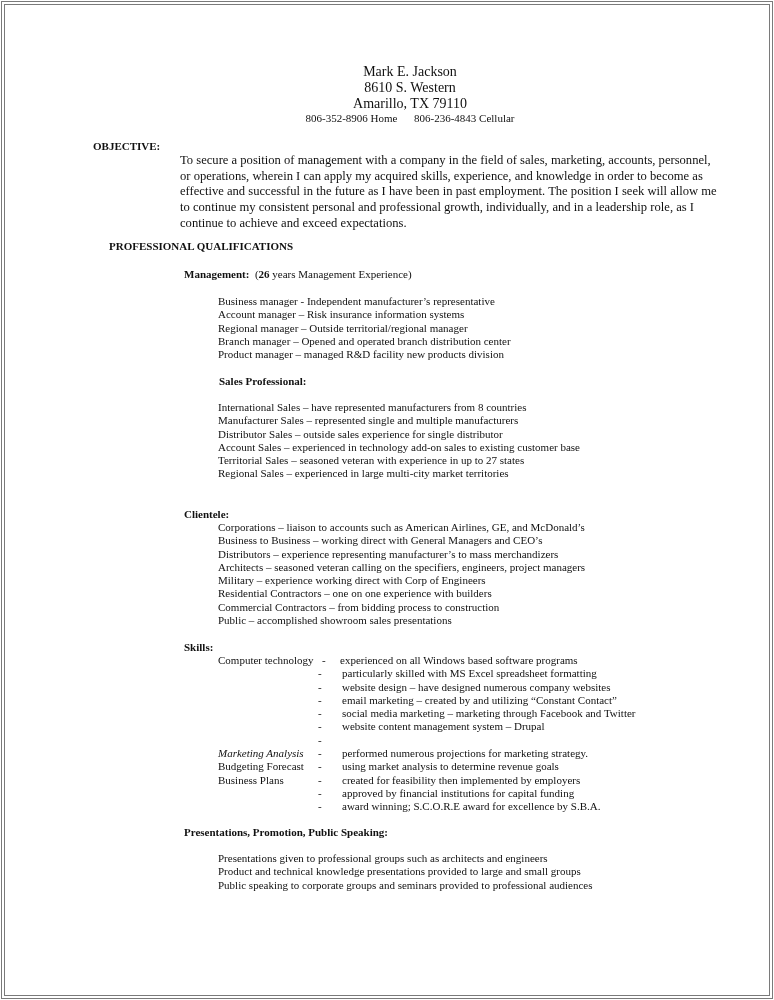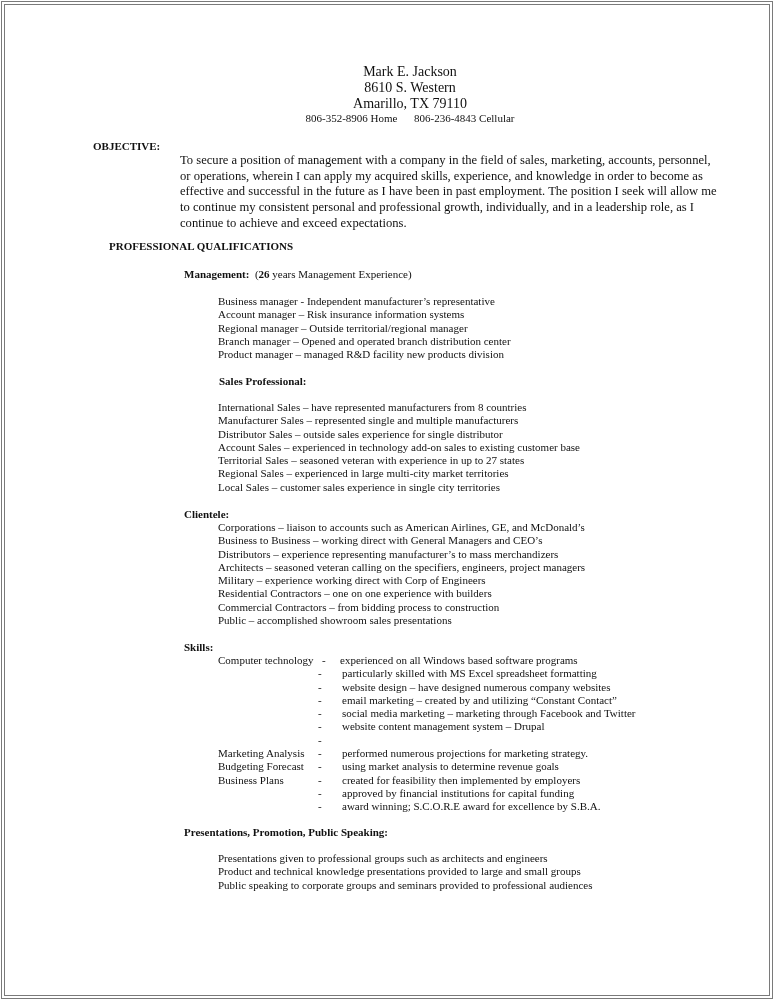--- a/index.html
+++ b/index.html
@@ -53,21 +53,20 @@
   </div>
 
   <div class="abs small b" style="left:191px; top:375px;margin-left:28px;">Sales Professional:</div>
   <div class="abs small list" style="left:218px; top:401px;">
     <div>International Sales – have represented manufacturers from 8 countries</div>
     <div>Manufacturer Sales – represented single and multiple manufacturers</div>
     <div>Distributor Sales – outside sales experience for single distributor</div>
     <div>Account Sales – experienced in technology add-on sales to existing customer base</div>
     <div>Territorial Sales – seasoned veteran with experience in up to 27 states</div>
     <div>Regional Sales – experienced in large multi-city market territories</div>
-    <div>Local Sales – customer sales experience in single city territories</div>
   </div>
 
   <div class="abs small b" style="left:184px; top:508px;">Clientele:</div>
   <div class="abs small list" style="left:218px; top:521px;">
     <div>Corporations – liaison to accounts such as American Airlines, GE, and McDonald’s</div>
     <div>Business to Business – working direct with General Managers and CEO’s</div>
     <div>Distributors – experience representing manufacturer’s to mass merchandizers</div>
     <div>Architects – seasoned veteran calling on the specifiers, engineers, project managers</div>
     <div>Military – experience working direct with Corp of Engineers</div>
     <div>Residential Contractors – one on one experience with builders</div>
@@ -106,21 +105,21 @@
       <span class="abs" style="left:218px;"></span>
       <span class="abs dash-col">-</span>
       <span class="abs desc-col">website content management system – Drupal</span>
     </div>
     <div style="position:relative; height:13.3px;">
       <span class="abs" style="left:218px;"></span>
       <span class="abs dash-col">-</span>
       <span class="abs desc-col"></span>
     </div>
     <div style="position:relative; height:13.3px;">
-      <span class="abs" style="left:218px;">Marketing Analysis</span>
+      <span class="abs" style="left:218px;font-style:italic;">Marketing Analysis</span>
       <span class="abs dash-col">-</span>
       <span class="abs desc-col">performed numerous projections for marketing strategy.</span>
     </div>
     <div style="position:relative; height:13.3px;">
       <span class="abs" style="left:218px;">Budgeting Forecast</span>
       <span class="abs dash-col">-</span>
       <span class="abs desc-col">using market analysis to determine revenue goals</span>
     </div>
     <div style="position:relative; height:13.3px;">
       <span class="abs" style="left:218px;">Business Plans</span>

